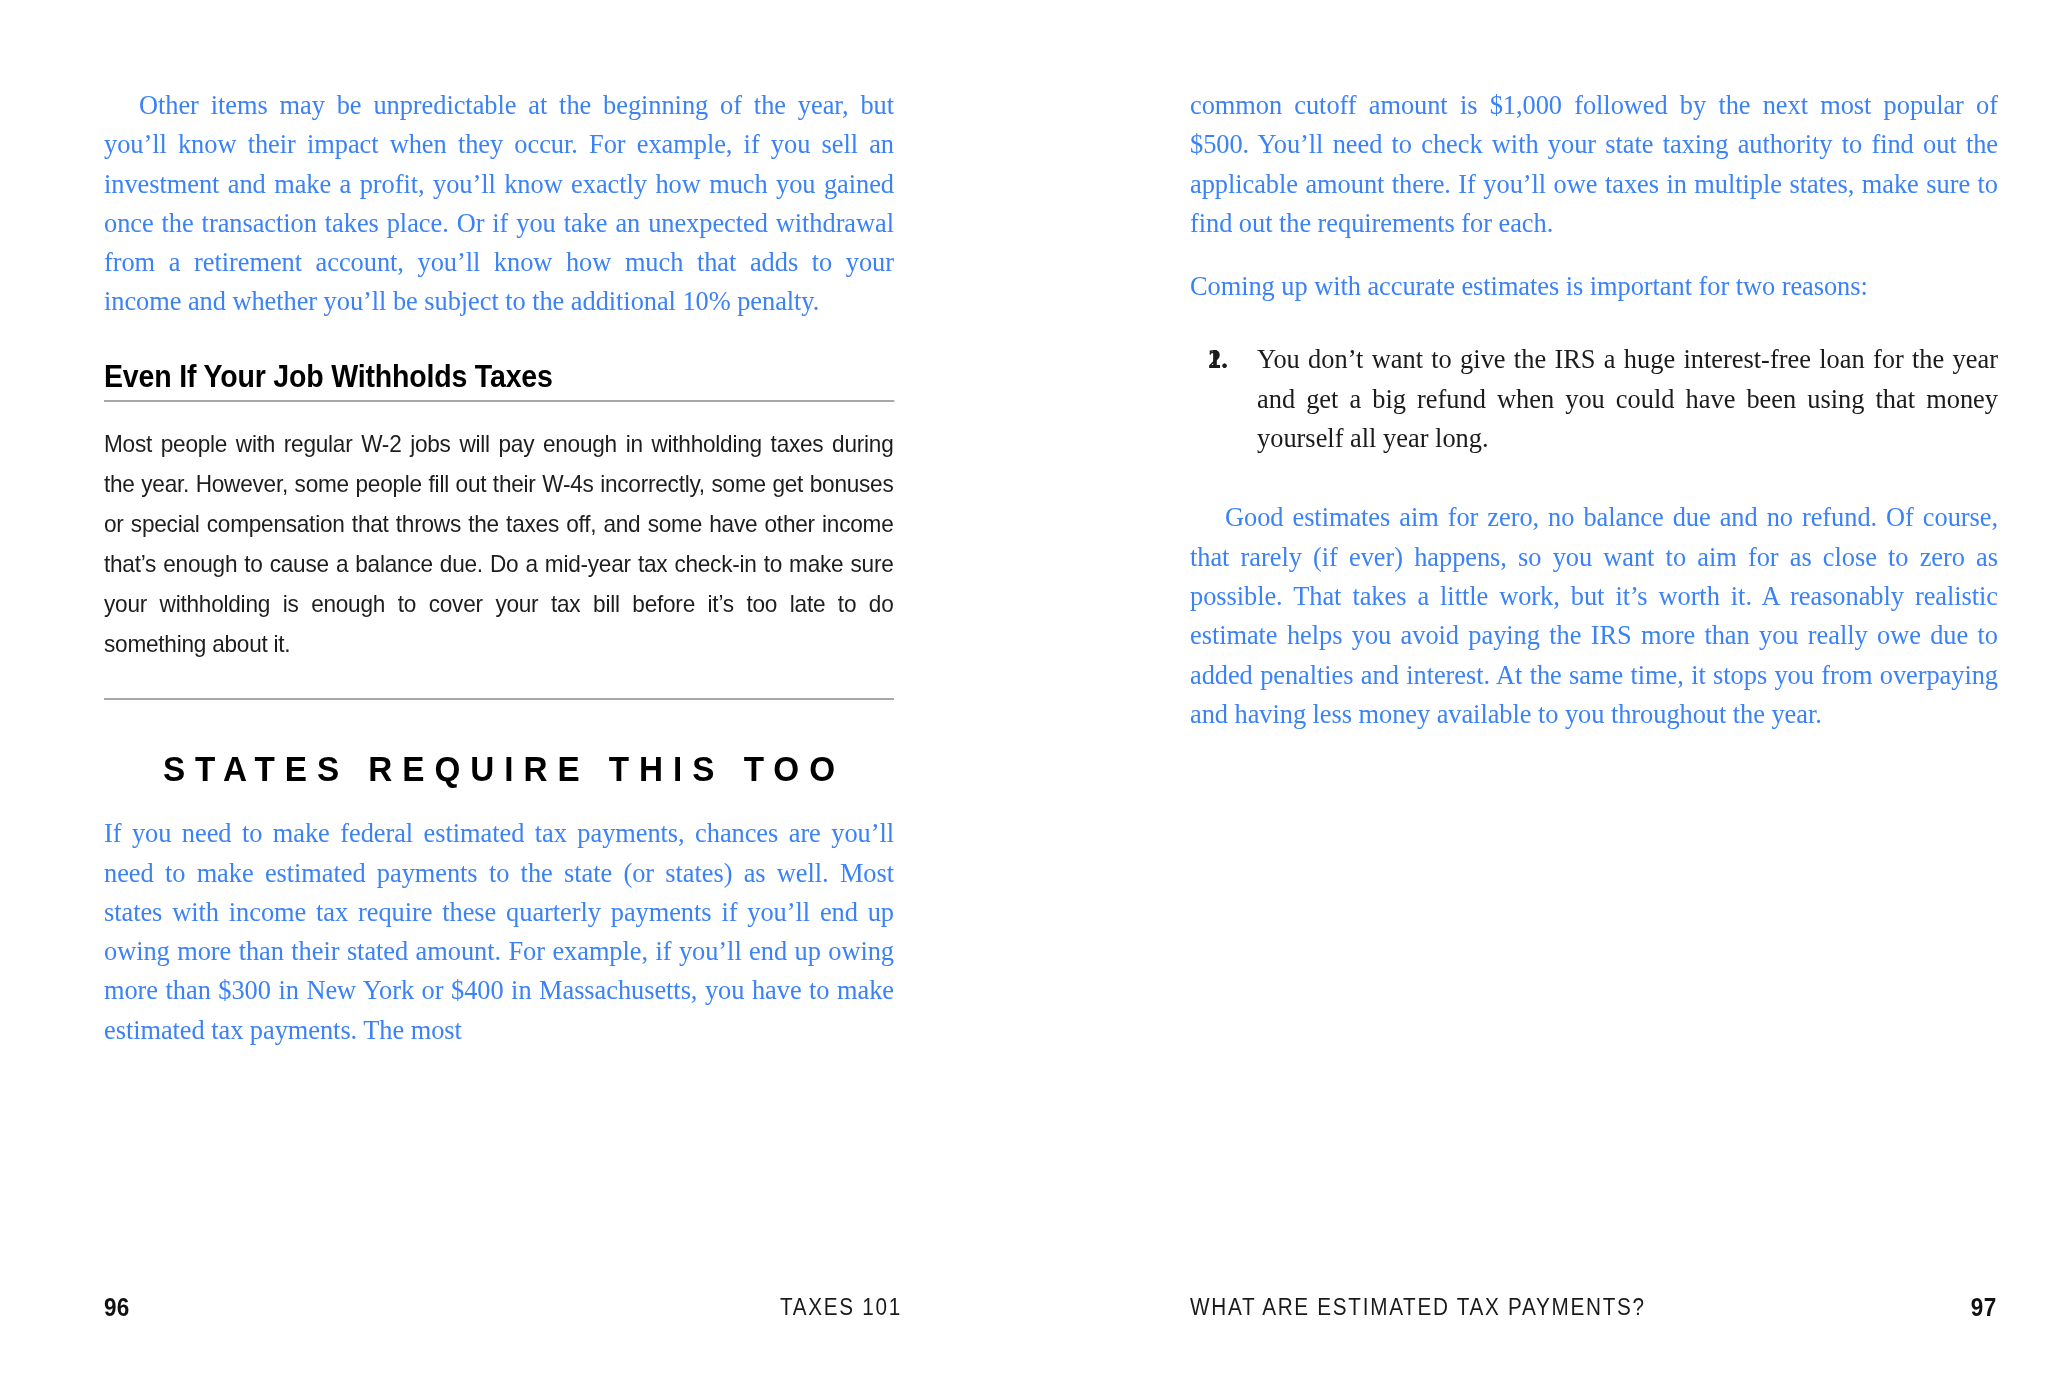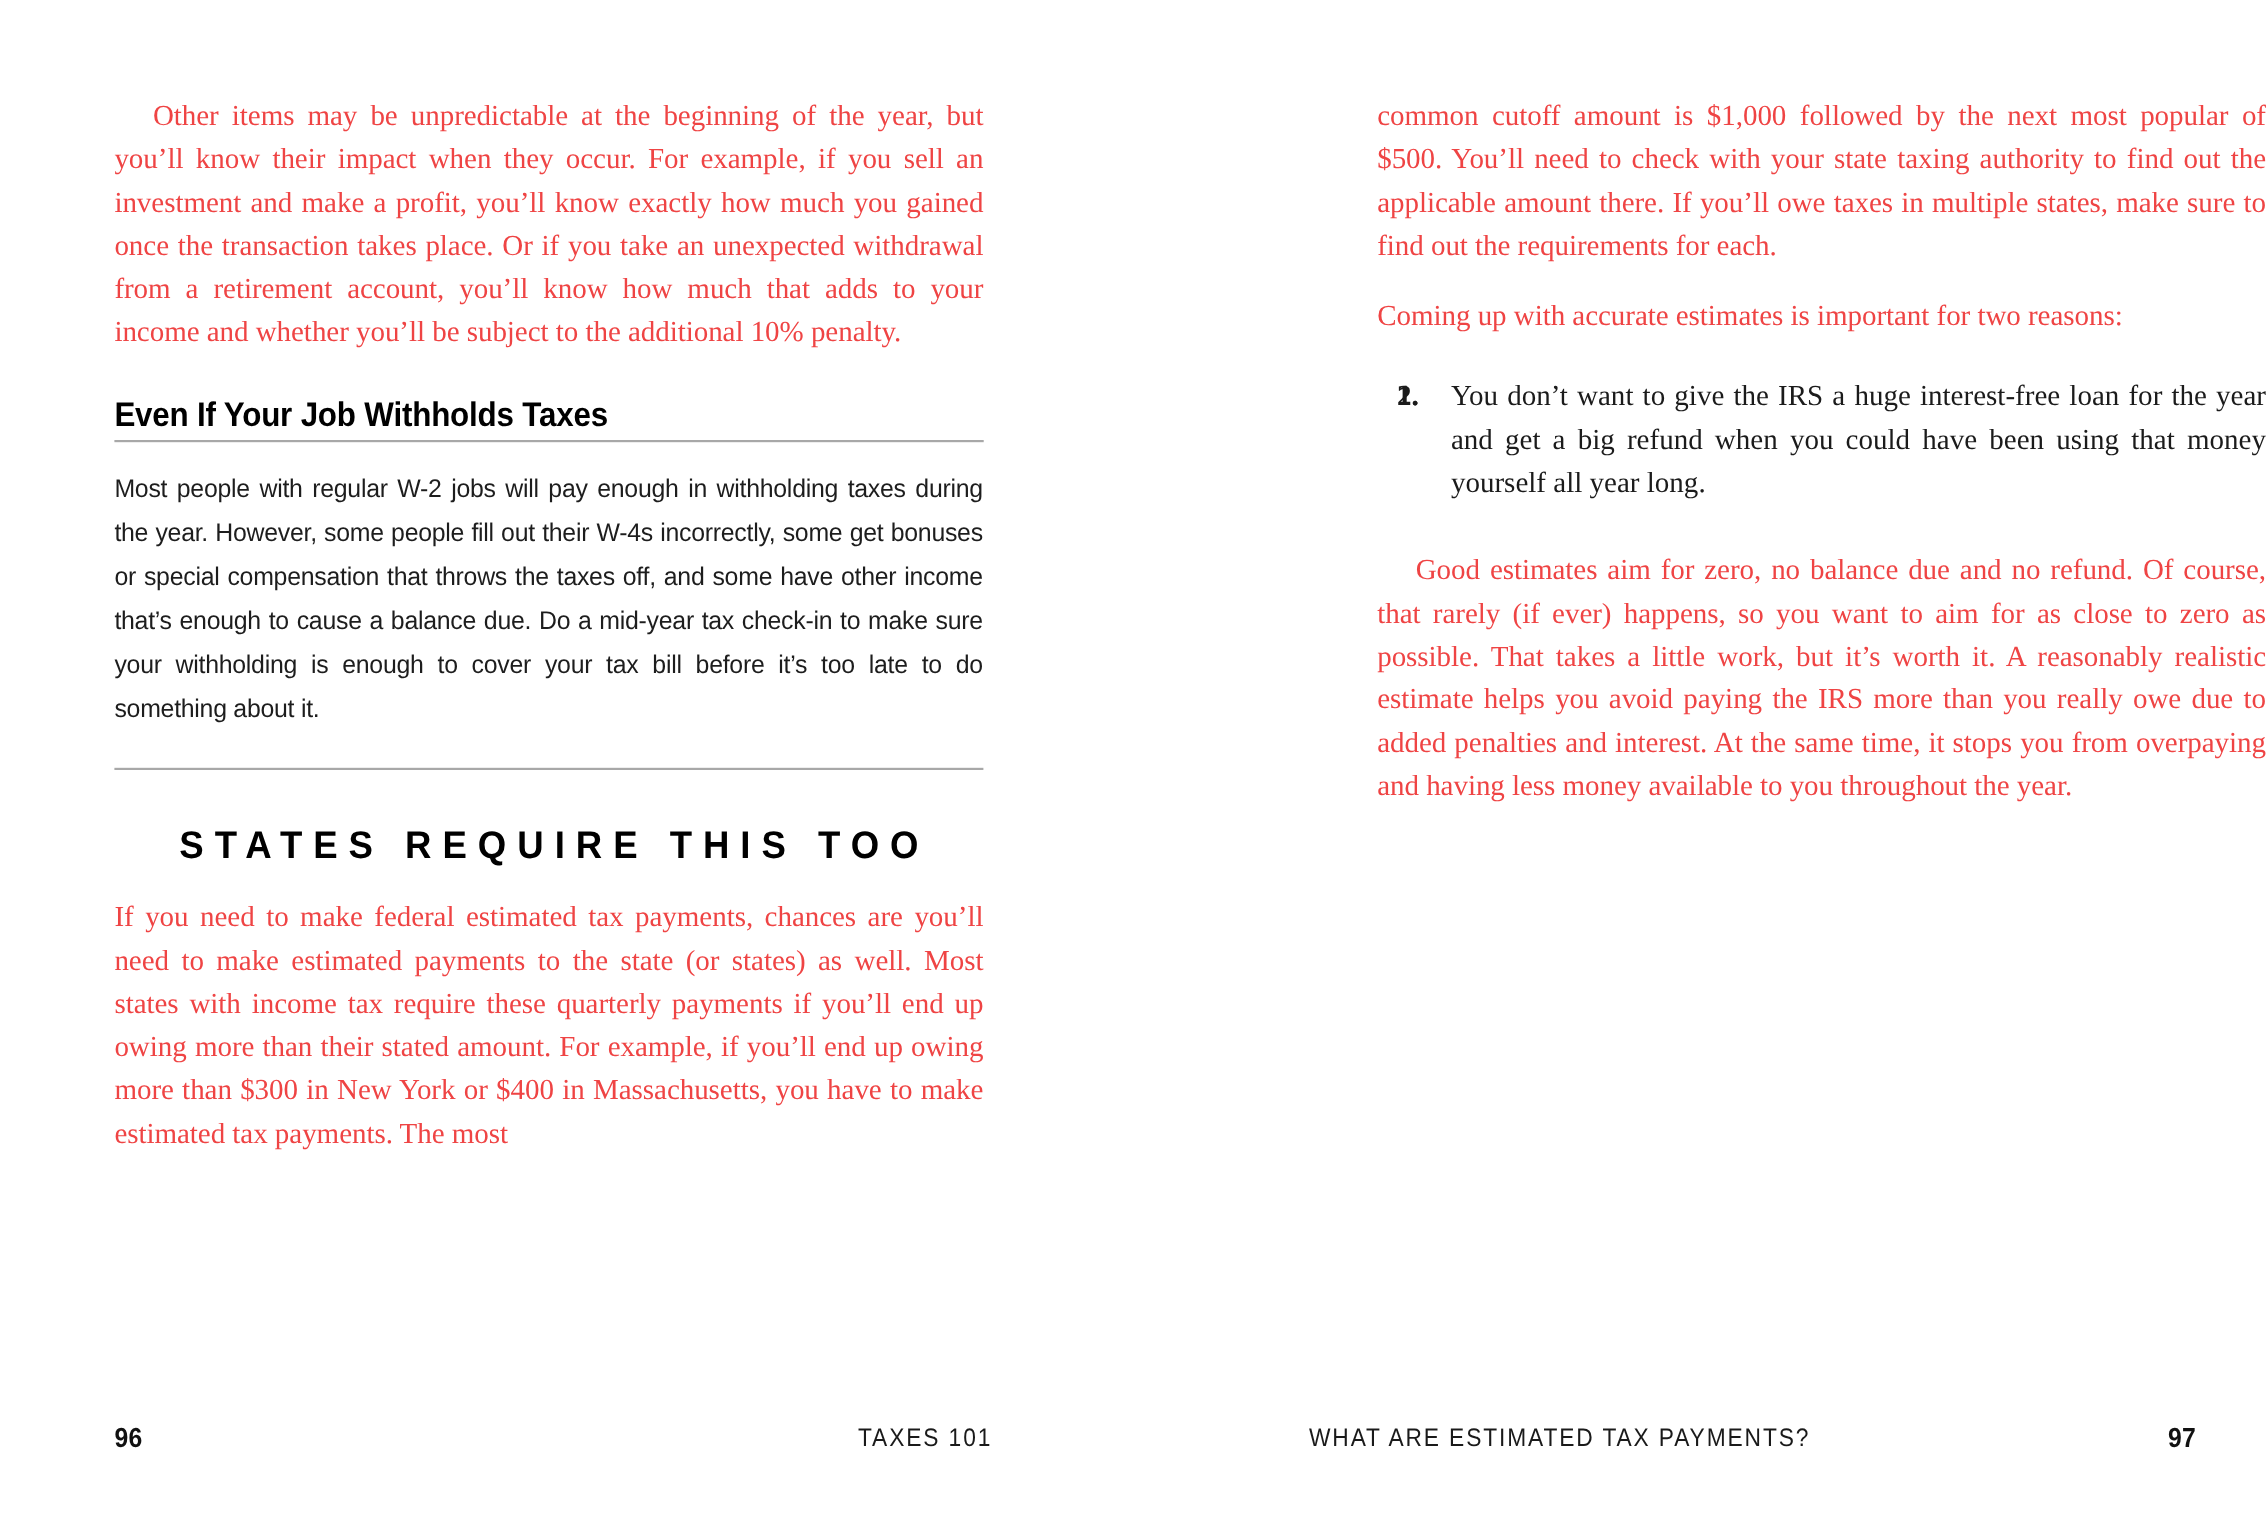--- a/index.html
+++ b/index.html
@@ -23,21 +23,21 @@
   .page-left {
     position: absolute;
     left: 104px;
     top: 0;
     width: 790px;
     height: 1400px;
   }
 
   .page-right {
     position: absolute;
-    left: 1252px;
+    left: 1190px;
     top: 0;
     width: 810px;
     height: 1046px;
   }
 
   .col-body {
     position: absolute;
     top: 86px;
     left: 0;
     width: 790px;
@@ -46,21 +46,21 @@
   .page-right .col-body { width: 808px; }
 
   
   p.body {
     margin: 0;
     font-family: "Liberation Serif", "DejaVu Serif", serif;
     font-size: 26.4px;
     line-height: 39.3px;
     text-align: justify;
     text-justify: inter-word;
-    color: #ef4444;
+    color: #3b82f6;
     letter-spacing: -0.05px;
     -webkit-font-smoothing: antialiased;
   }
 
   p.body.indent { text-indent: 35px; }
   p.body.last-line-left { text-align-last: left; }
 
   
   .sidebar {
     margin-top: 36px;

